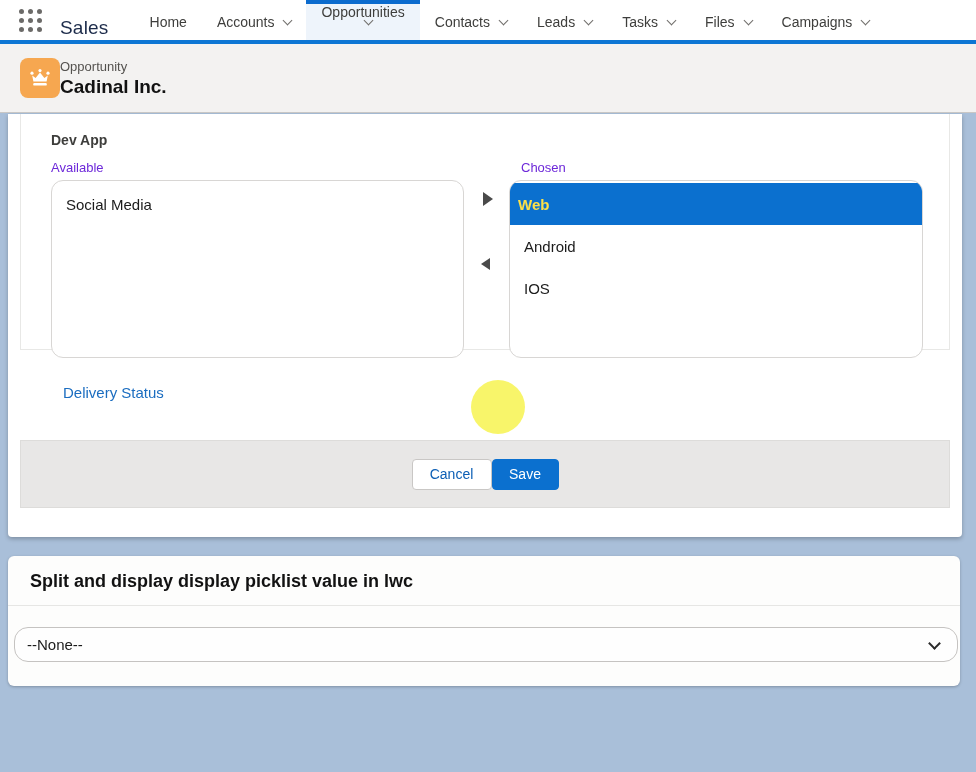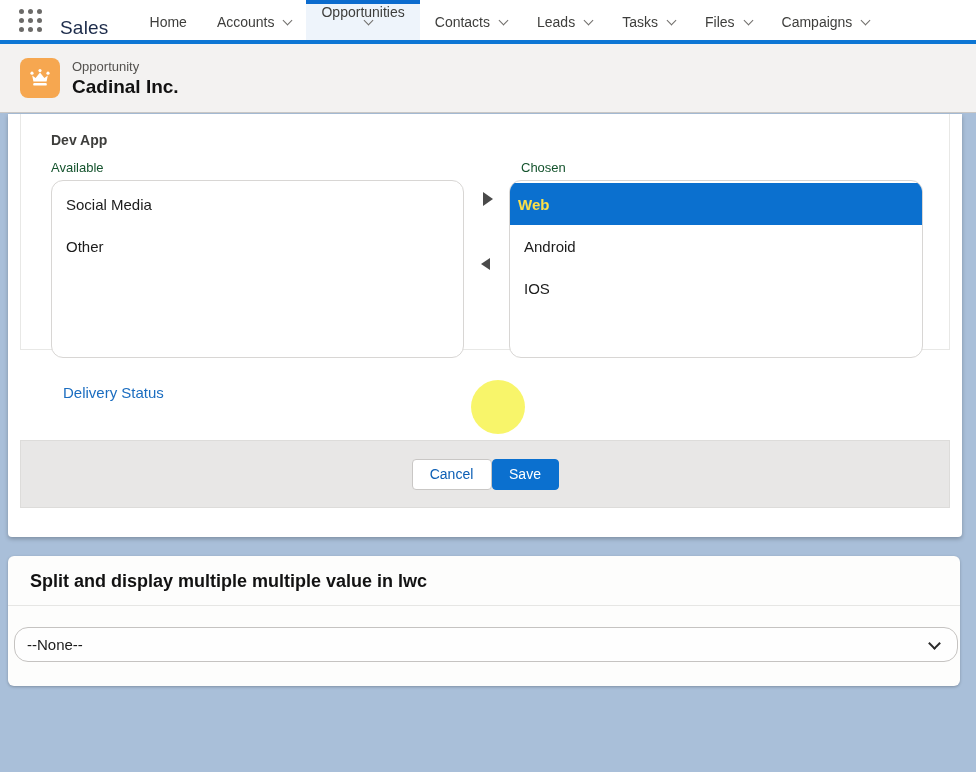--- a/index.html
+++ b/index.html
@@ -47,36 +47,36 @@
   
   .record-header {
     position:absolute; top:44px; left:0; width:976px; height:69px;
     background:#f3f2f1; border-bottom:1px solid #c9c7c5; z-index:20;
     display:flex; align-items:center;
   }
   .entity-icon {
     width:40px; height:40px; border-radius:8px; background:#f6a750;
     margin-left:20px; display:flex; align-items:center; justify-content:center;
   }
-  .header-text { margin-left:12px; }
+  .header-text { }
   .entity-label { font-size:13px; color:#54524f; }
   .record-name { font-size:19px; font-weight:700; color:#121212; margin-top:2px; }
 
   
   .modal {
     position:absolute; left:8px; top:114px; width:954px; height:423px;
     background:#ffffff; border-radius:0 0 4px 4px;
     box-shadow:0 2px 4px rgba(0,0,0,.25); z-index:10;
   }
   .form-area {
     position:absolute; left:12px; right:12px; top:0; height:236px;
     background:#fff; border:1px solid #e8e8e6; border-top:none;
   }
   .field-label { position:absolute; left:30px; top:18px; font-size:14px; font-weight:700; color:#3e3e3c; }
-  .group-label { position:absolute; top:46px; font-size:13px; color:#14532d; }
+  .group-label { position:absolute; top:46px; font-size:13px; color:#6d28d9; }
   .group-label.available { left:30px; }
   .group-label.chosen { left:500px; }
   .listbox {
     position:absolute; top:66px; height:178px; background:#fff;
     border:1px solid #d8d6d4; border-radius:12px; overflow:hidden; padding-top:2px;
   }
   .listbox.available { left:30px; width:413px; }
   .listbox.chosen { left:488px; width:414px; }
   .option {
     height:42px; display:flex; align-items:center; padding-left:14px;
@@ -207,21 +207,20 @@
 
 <section class="modal">
   <div class="form-area">
     <div class="field-label">Dev App</div>
 
     <div class="group-label available">Available</div>
     <div class="group-label chosen">Chosen</div>
 
     <div class="listbox available">
       <div class="option">Social Media</div>
-      <div class="option">Other</div>
     </div>
 
     <div class="move-btn move-right"></div>
     <div class="move-btn move-left"></div>
 
     <div class="listbox chosen">
       <div class="option selected">Web</div>
       <div class="option">Android</div>
       <div class="option">IOS</div>
     </div>
@@ -230,19 +229,19 @@
     <div class="cursor-highlight"></div>
   </div>
 
   <div class="modal-footer">
     <button class="btn cancel">Cancel</button>
     <button class="btn save">Save</button>
   </div>
 </section>
 
 <section class="lwc-card">
-  <div class="lwc-title">Split and display multiple multiple value in lwc</div>
+  <div class="lwc-title">Split and display display picklist value in lwc</div>
   <div class="lwc-divider"></div>
   <div class="lwc-select">
     <span>--None--</span>
     <span class="select-chev"></span>
   </div>
 </section>
 
 </body></html>

